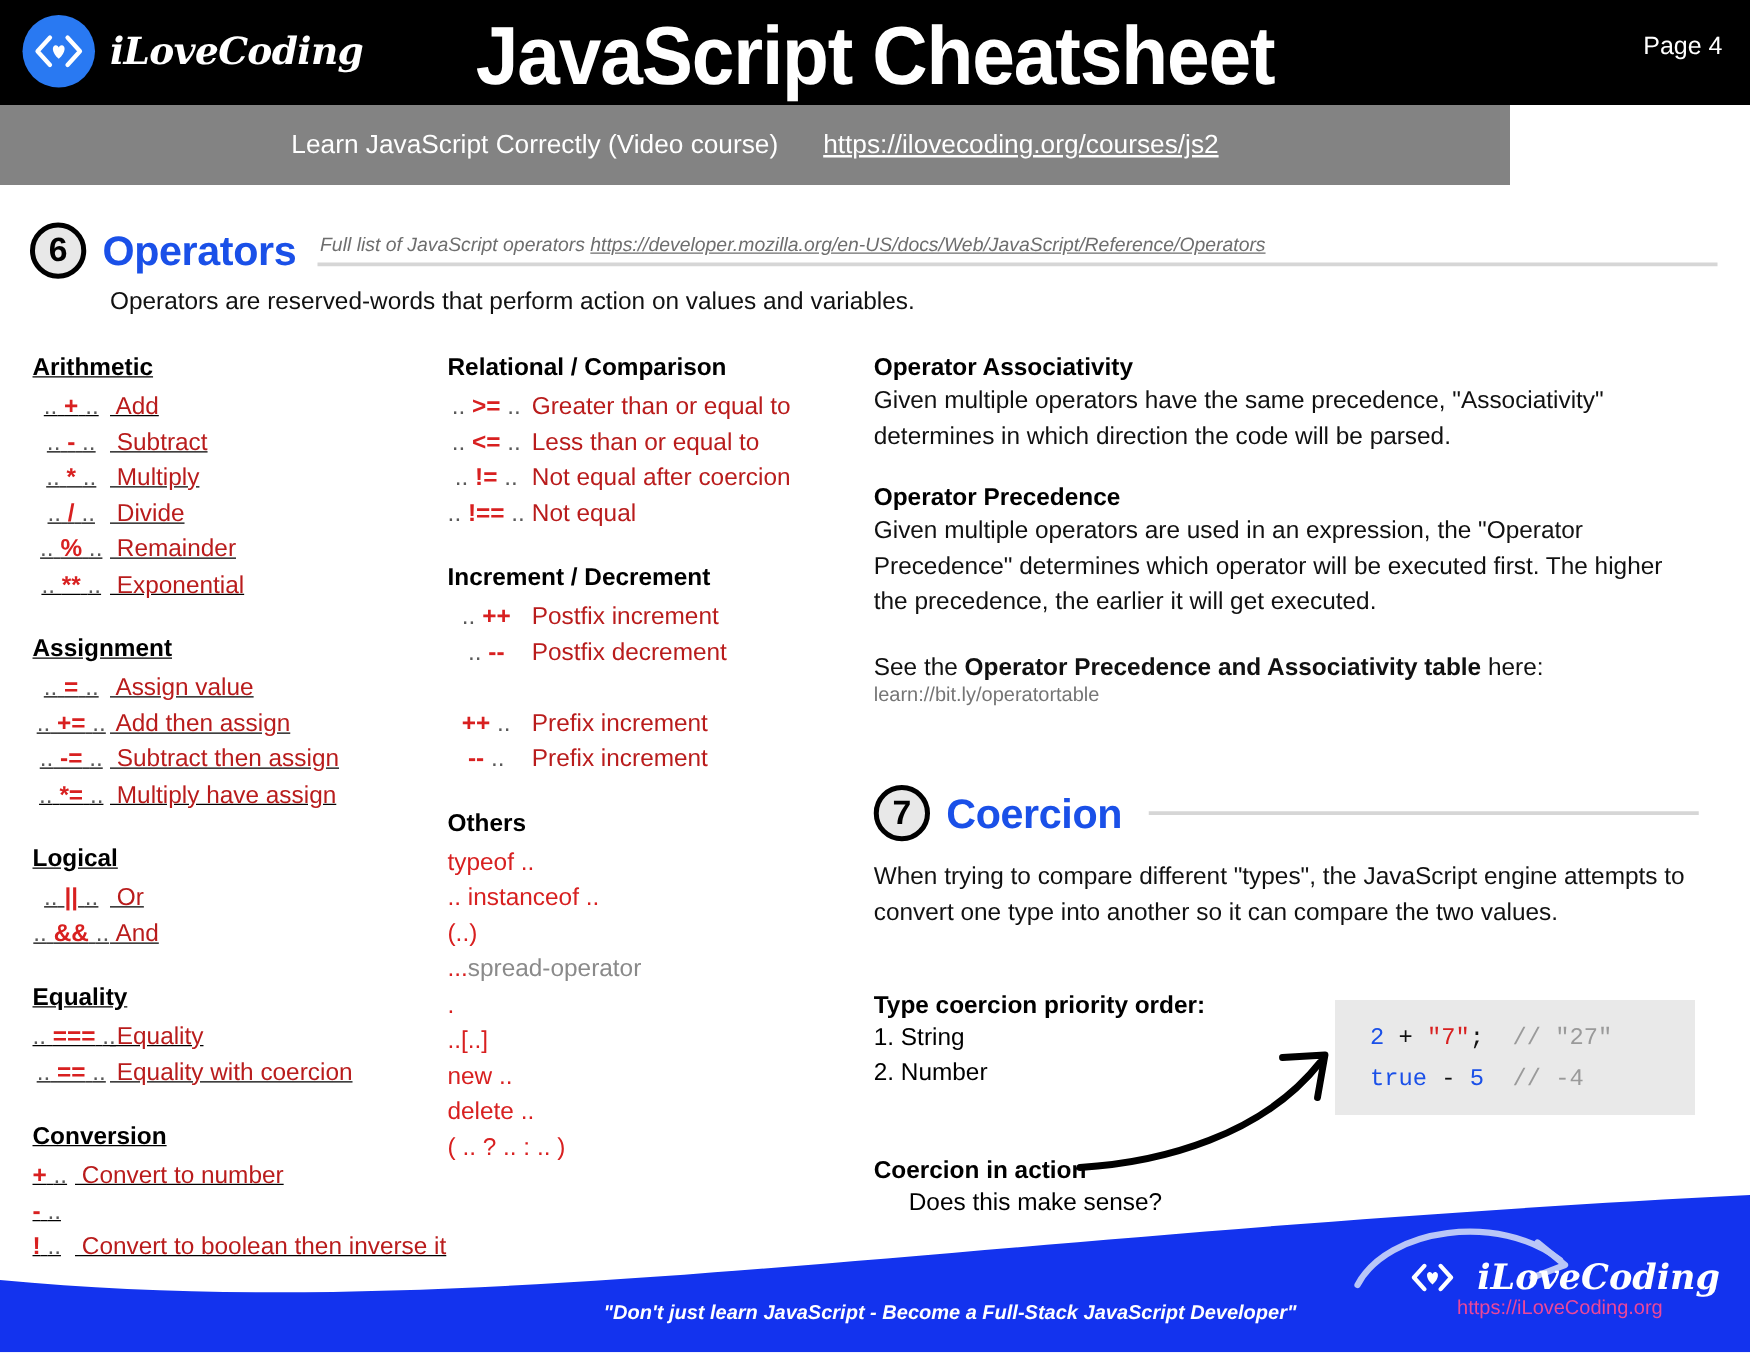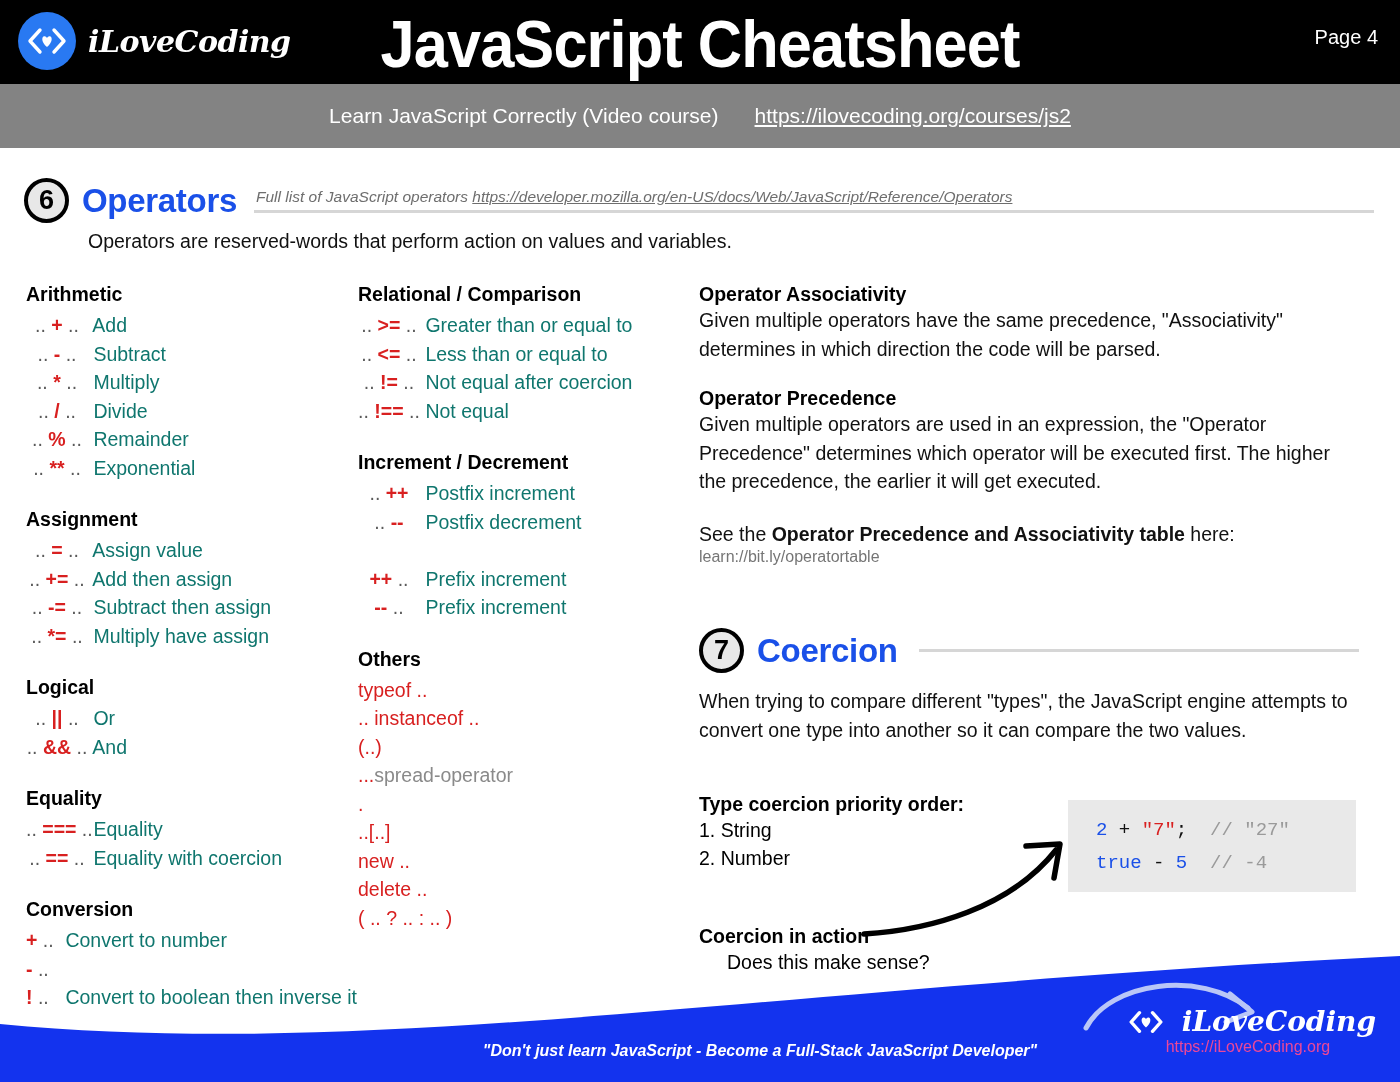--- a/index.html
+++ b/index.html
@@ -49,21 +49,21 @@
     z-index: 4;
   }
   .page-num {
     position: absolute; right: 22px; top: 26px;
     color: #ffffff; font-size: 20px;
   }
 
   
   .subheader {
     position: absolute; left: 0; top: 84px;
-    width: 1400px; height: 64px;
+    width: 1208px; height: 64px;
     background: #838383;
     display: flex; align-items: center; justify-content: center;
     gap: 36px;
     z-index: 2;
   }
   .subheader .course { color: #ffffff; font-size: 21px; }
   .subheader .course-link {
     color: #ffffff; font-size: 21px; text-decoration: underline;
   }
 
@@ -87,21 +87,21 @@
     white-space: nowrap; margin-left: 6px;
   }
   .sec-note .u { text-decoration: underline; }
 
   
   .intro {
     position: absolute; left: 88px; top: 230px;
     font-size: 19.5px; color: #111;
   }
   .col { position: absolute; top: 283px; }
-  .col1 { left: 26px; width: 330px; }
+  .col1 { left: 26px; width: 330px; text-decoration: underline; }
   .col2 { left: 358px; width: 335px; }
   .col3 { left: 699px; width: 660px; }
 
   .grp-title {
     font-weight: bold; font-size: 19.5px; color: #000;
     margin-bottom: 5px;
   }
   .grp { margin-bottom: 26px; }
 
   .op-row {
@@ -114,21 +114,21 @@
   }
   .dots { color: #5a5a5a; }
   .op-cell {
     width: 62px; flex: 0 0 62px; text-align: center;
     color: #5a5a5a;
   }
   .op-cell-l {
     width: 34px; flex: 0 0 34px; text-align: left;
     color: #5a5a5a;
   }
-  .op-desc { color: #0f766e; }
+  .op-desc { color: #b91c1c; }
 
   .other-row {
     font-size: 19.5px; line-height: 28.5px;
     color: #d82020; white-space: pre;
   }
   .other-row .dim { color: #8a8a8a; }
 
   
   .h3t { font-weight: bold; font-size: 19.5px; color: #000; }
   .p3 { font-size: 19.5px; line-height: 28.5px; color: #111; }

